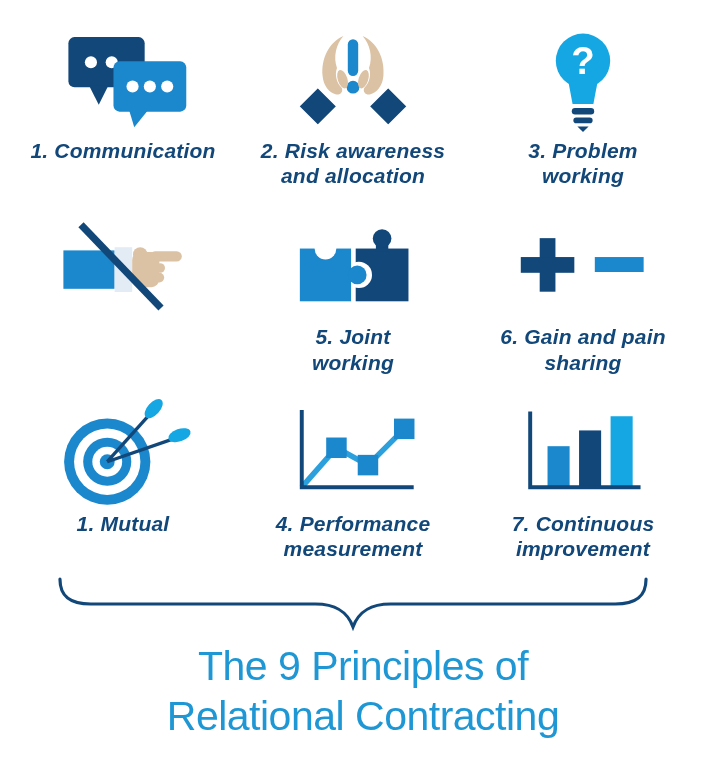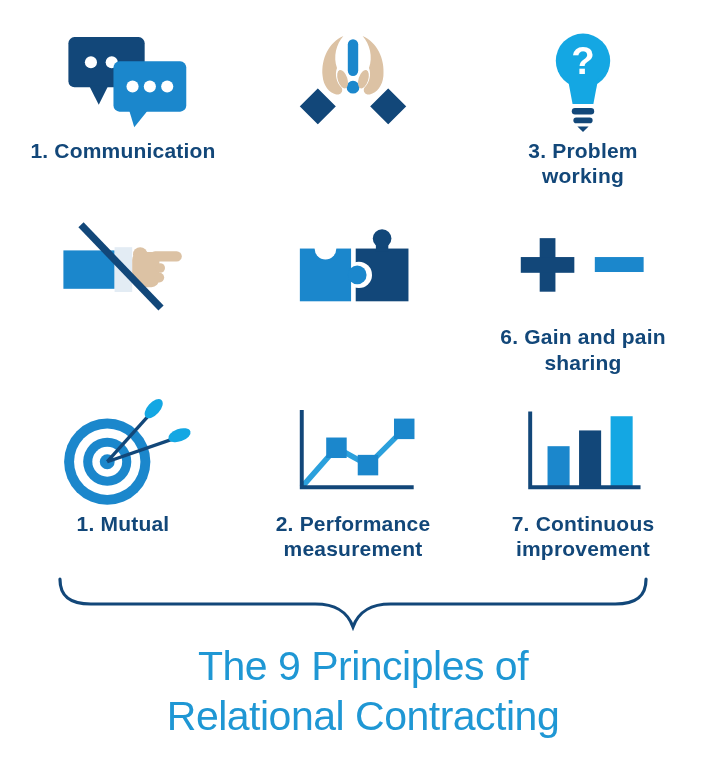--- a/index.html
+++ b/index.html
@@ -11,20 +11,21 @@
   .grid{
     width:100%;box-sizing:border-box;
     display:grid;grid-template-columns:1fr 1fr 1fr;
     row-gap:24px;padding:26px 8px 0 8px;
   }
   .cell{display:flex;flex-direction:column;align-items:center;text-align:center;}
   .icon-box{height:108px;display:flex;align-items:center;justify-content:center;margin-bottom:4px;}
   .label{
     color:var(--navy);font-weight:bold;font-size:21px;line-height:1.2;
     letter-spacing:0.2px;
+    font-style:italic;
   }
   .label .ln{display:block;}
   .brace-wrap{margin-top:10px;}
   .title{
     margin-top:6px;text-align:center;color:var(--title-blue);
     font-size:41px;line-height:1.22;font-weight:400;letter-spacing:-0.5px;margin-left:20px;
   }
   .title .ln{display:block;}
   svg{display:block;}
 </style>
@@ -65,20 +66,24 @@
             <ellipse cx="67" cy="64" rx="6" ry="12" transform="rotate(-18 67 64)"></ellipse>
           </g>
           <g fill="var(--tan)" transform="matrix(-1,0,0,1,160,0)">
             <path d="M68,10 C50,18 40,38 42,60 C43,72 50,81 59,83 C64,84 68,80 66,75 C59,68 57,58 60,50 C55,36 59,20 68,10 Z"></path>
             <ellipse cx="67" cy="64" rx="6" ry="12" transform="rotate(-18 67 64)"></ellipse>
           </g>
           <polygon points="36,72 62,98 36,124 10,98" fill="var(--navy)" stroke="#fff" stroke-width="5"></polygon>
           <polygon points="124,72 150,98 124,124 98,98" fill="var(--navy)" stroke="#fff" stroke-width="5"></polygon>
         </svg>
       </div>
+      <div class="label">
+        <span class="ln">2. Risk awareness</span>
+        <span class="ln">and allocation</span>
+      </div>
     </div>
 
     <div class="cell">
       <div class="icon-box">
         <svg width="88" height="106" viewBox="0 0 110 132">
           <circle cx="55" cy="42" r="34" fill="var(--bright)"></circle>
           <path d="M36,64 L74,64 L68,96 L42,96 Z" fill="var(--bright)"></path>
           <text x="55" y="59" text-anchor="middle" font-size="48" font-weight="bold" fill="#fff" font-family="Liberation Sans, sans-serif">?</text>
           <rect x="41" y="101" width="28" height="8" rx="4" fill="var(--navy)"></rect>
           <rect x="43" y="113" width="24" height="7" rx="3.5" fill="var(--navy)"></rect>
@@ -113,20 +118,24 @@
         <svg width="128" height="82" viewBox="0 0 165 105">
           <rect x="86" y="30" width="68" height="68" fill="var(--navy)"></rect>
           <rect x="112" y="18" width="16" height="16" fill="var(--navy)"></rect>
           <circle cx="120" cy="17" r="12" fill="var(--navy)"></circle>
           <circle cx="90" cy="64" r="17" fill="#fff"></circle>
           <rect x="14" y="30" width="66" height="68" fill="var(--blue)"></rect>
           <circle cx="88" cy="64" r="12" fill="var(--blue)"></circle>
           <circle cx="47" cy="30" r="14" fill="#fff"></circle>
         </svg>
       </div>
+      <div class="label">
+        <span class="ln">5. Joint</span>
+        <span class="ln">working</span>
+      </div>
     </div>
 
     <div class="cell">
       <div class="icon-box">
         <svg width="134" height="63" viewBox="0 0 170 80">
           <rect x="30" y="4" width="20" height="68" fill="var(--navy)"></rect>
           <rect x="6" y="28" width="68" height="20" fill="var(--navy)"></rect>
           <rect x="100" y="28" width="62" height="19" fill="var(--blue)"></rect>
         </svg>
       </div>
@@ -159,21 +168,21 @@
       <div class="icon-box">
         <svg width="134" height="95" viewBox="0 0 170 120">
           <polyline points="20,104 64,54 104,76 150,30" fill="none" stroke="var(--line-blue)" stroke-width="7"></polyline>
           <path d="M20,6 L20,104 L162,104" fill="none" stroke="var(--navy)" stroke-width="5"></path>
           <rect x="51" y="41" width="26" height="26" fill="var(--blue)"></rect>
           <rect x="91" y="63" width="26" height="26" fill="var(--blue)"></rect>
           <rect x="137" y="17" width="26" height="26" fill="var(--blue)"></rect>
         </svg>
       </div>
       <div class="label">
-        <span class="ln">2. Performance</span>
+        <span class="ln">4. Performance</span>
         <span class="ln">measurement</span>
       </div>
     </div>
 
     <div class="cell">
       <div class="icon-box">
         <svg width="134" height="95" viewBox="0 0 170 120">
           <rect x="40" y="52" width="28" height="52" fill="var(--blue)"></rect>
           <rect x="80" y="32" width="28" height="72" fill="var(--navy)"></rect>
           <rect x="120" y="14" width="28" height="90" fill="var(--bright)"></rect>

